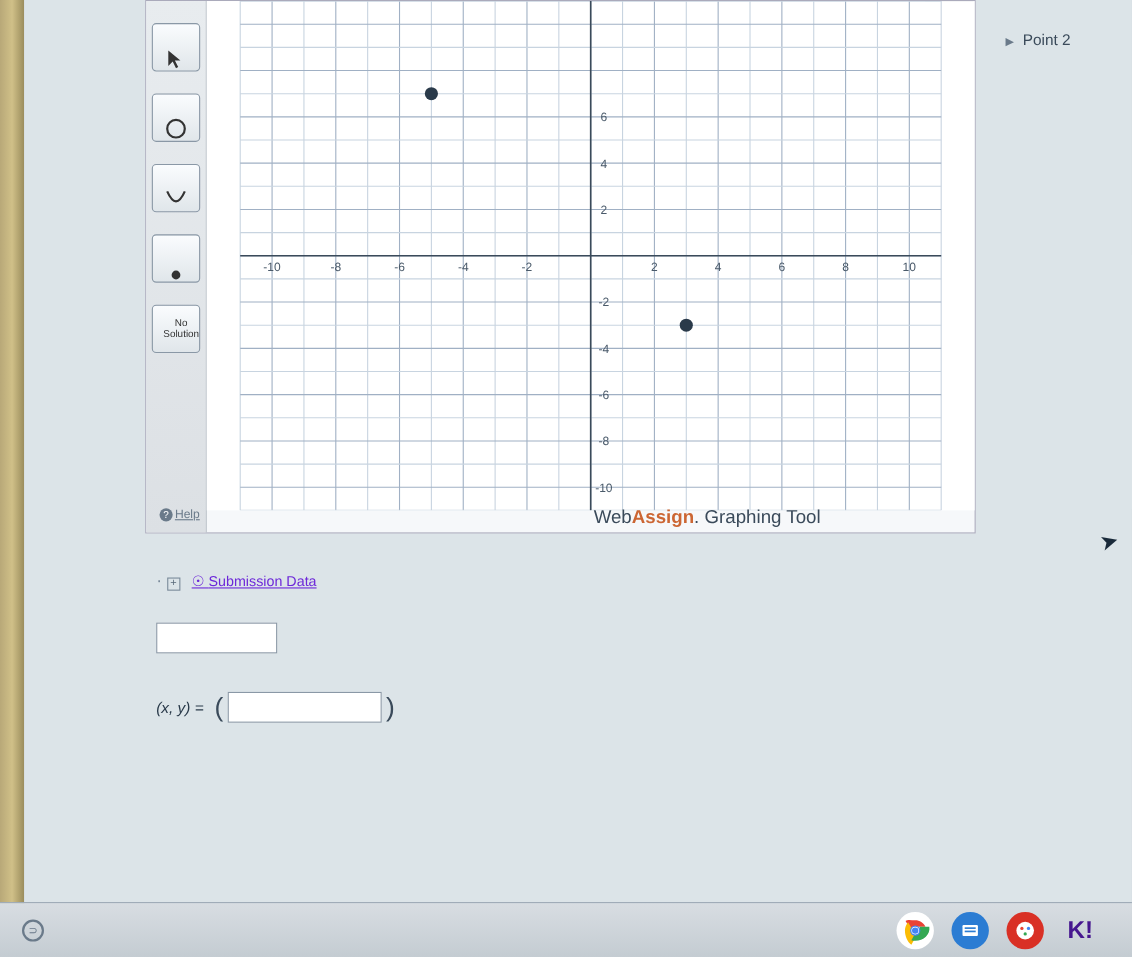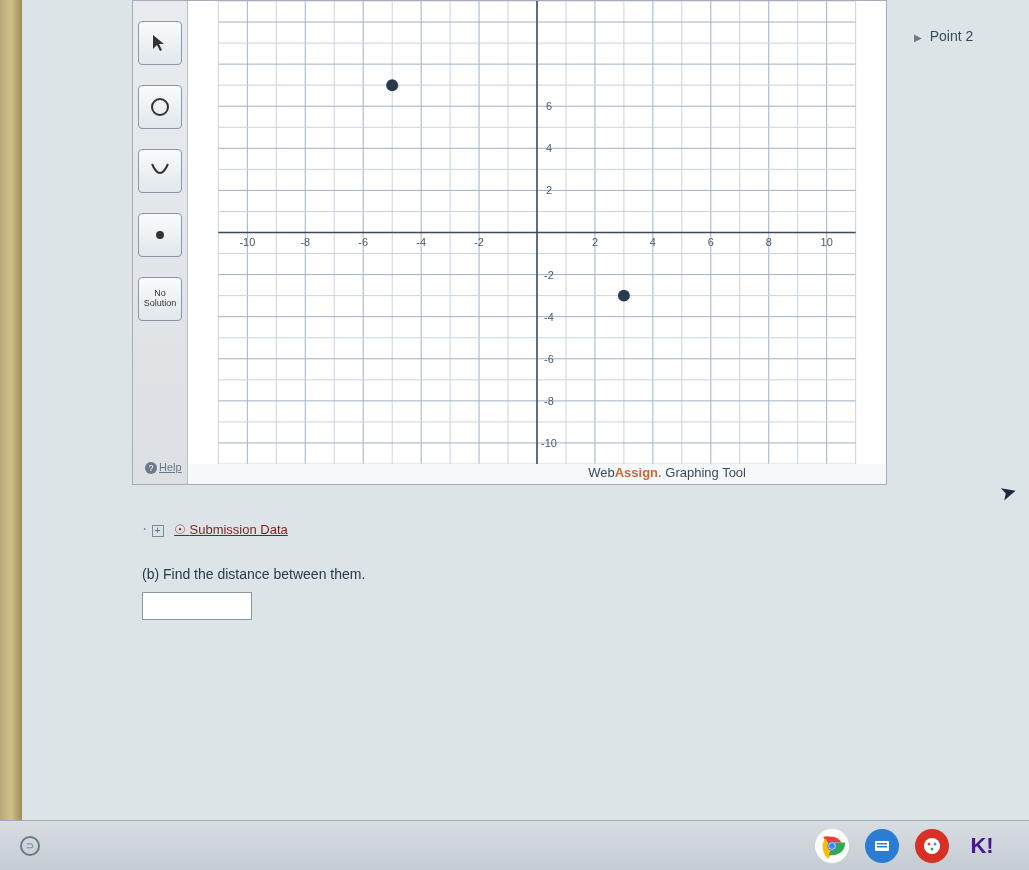--- a/index.html
+++ b/index.html
@@ -3,46 +3,46 @@
 <meta charset="utf-8">
 <style>
 * { box-sizing: border-box; margin: 0; padding: 0; }
 body { font-family: Arial, sans-serif; background: #c8d0d8; width: 1029px; height: 870px; overflow: hidden; position: relative; }
 .viewport { position: absolute; left: 0; top: 0; width: 1029px; height: 870px; background: linear-gradient(135deg, #d5dce0 0%, #c3ccd2 100%); }
 .left-edge { position: absolute; left: 0; top: 0; width: 22px; height: 100%; background: linear-gradient(90deg, #b8a878 0%, #d0c088 50%, #9a8c5c 100%); }
 .main-content { position: absolute; left: 22px; top: 0; right: 0; height: 820px; background: #dce4e8; }
 
 .graph-panel { position: absolute; left: 110px; top: 0; width: 755px; height: 485px; background: #f6f8fa; border: 1px solid #aab; }
 .toolbar { position: absolute; left: 0; top: 0; width: 55px; height: 100%; background: linear-gradient(180deg, #e8ecef 0%, #dce0e4 100%); border-right: 1px solid #b8c0c8; padding-top: 0; }
-.tool-btn { width: 44px; height: 44px; margin: 20px 5px; background: linear-gradient(180deg, #fafcfe 0%, #e0e6ea 100%); border: 1px solid #8a98a6; border-radius: 4px; display: flex; align-items: center; justify-content: center; cursor: pointer; font-size: 22px; color: #333; }
+.tool-btn { width: 44px; height: 44px; margin: 20px 5px; background: linear-gradient(180deg, #fafcfe 0%, #e0e6ea 100%); border: 1px solid #8a98a6; border-radius: 4px; display: flex; align-items: flex-end; justify-content: center; cursor: pointer; font-size: 22px; color: #333; }
 .tool-btn.text { width: 44px; height: 44px; font-size: 9px; line-height: 1.1; text-align: center; flex-direction: column; }
 .help-link { position: absolute; bottom: 10px; left: 12px; font-size: 11px; color: #6a7a8a; text-decoration: underline; cursor: pointer; }
 .help-ico { display: inline-block; width: 12px; height: 12px; border-radius: 50%; background: #6a7a8a; color: #fff; font-size: 9px; text-align: center; line-height: 12px; margin-right: 2px; }
 
 .graph-area { position: absolute; left: 55px; top: 0; right: 0; bottom: 20px; background: #fff; overflow: hidden; }
 .graph-svg { width: 100%; height: 100%; }
 .grid-line { stroke: #c8d4e0; stroke-width: 1; }
 .grid-line.major { stroke: #a0b0c4; stroke-width: 1; }
 .axis-line { stroke: #3a4a5a; stroke-width: 1.5; }
 .axis-label { font-size: 11px; fill: #4a5a6a; text-anchor: middle; }
 .plot-point { fill: #2a3a4a; }
 
 .right-tools { position: absolute; right: 12px; top: 0; width: 48px; }
 .right-btn { width: 44px; height: 30px; margin-bottom: 8px; background: linear-gradient(180deg, #fafcfe 0%, #e0e6ea 100%); border: 1px solid #8a98a6; border-radius: 4px; display: flex; align-items: center; justify-content: center; cursor: pointer; font-size: 10px; color: #333; flex-direction: column; }
 .right-btn .ico { font-size: 14px; margin-bottom: 1px; }
 
-.attribution { position: absolute; right: 140px; bottom: 4px; font-size: 13px; color: #3a4a5a; }
+.attribution { position: absolute; right: 140px; bottom: 4px; font-size: 17px; color: #3a4a5a; }
 .attribution b { color: #c63; }
 
 .side-panel { position: absolute; left: 880px; top: 20px; width: 140px; }
 .side-item { padding: 8px 12px; font-size: 14px; color: #3a4a5a; cursor: pointer; }
 .side-item::before { content: "▶"; font-size: 10px; margin-right: 8px; color: #6a7a8a; }
 
 .questions { position: absolute; left: 120px; top: 520px; right: 40px; }
-.sub-data { color: #7f1d1d; text-decoration: underline; font-size: 13px; cursor: pointer; margin-bottom: 28px; display: inline-block; }
+.sub-data { color: #6d28d9; text-decoration: underline; font-size: 13px; cursor: pointer; margin-bottom: 28px; display: inline-block; }
 .sub-data::before { content: "☉ "; }
 .plus-box { display: inline-block; width: 12px; height: 12px; border: 1px solid #7a8a9a; font-size: 10px; line-height: 10px; text-align: center; margin-right: 6px; color: #5a6a7a; }
 
 .q-block { margin-bottom: 35px; font-size: 14px; color: #2a3a4a; }
 .q-block .prompt { margin-bottom: 10px; }
 .ans-input { width: 110px; height: 28px; border: 1px solid #8a98a6; background: #fff; padding: 2px 4px; font-size: 13px; }
 .paren { font-size: 24px; vertical-align: middle; color: #3a4a5a; }
 .eq-lhs { font-style: italic; margin-right: 6px; }
 
 .taskbar { position: absolute; left: 0; bottom: 0; width: 100%; height: 50px; background: linear-gradient(180deg, #d8dde2 0%, #c4ccd2 100%); border-top: 1px solid #a0acb8; display: flex; align-items: center; justify-content: flex-end; padding-right: 30px; gap: 16px; }
@@ -182,25 +182,30 @@
     </div>
 
     <div class="questions">
       <div style="margin-bottom:28px;">
         <span style="color:#7a8a9a;">·</span>
         <span class="plus-box">+</span>
         <a class="sub-data" style="margin-bottom:0;">Submission Data</a>
       </div>
 
       <div class="q-block">
-        <div class="prompt">(b) Find the distance between them.</div>
         <input class="ans-input" value="" style="">
       </div>
 
       <div class="q-block">
+        <div>
+          <span class="eq-lhs">(x, y) = </span>
+          <span class="paren">(</span>
+          <input class="ans-input" style="width: 140px;" value="">
+          <span class="paren">)</span>
+        </div>
       </div>
     </div>
 
     <div class="cursor-arrow">➤</div>
   </div>
 
   <div class="taskbar">
     <div class="tb-home">⊃</div>
     <div class="tb-icon" style="background:#fff;">
       <svg viewBox="0 0 48 48" width="28" height="28">

